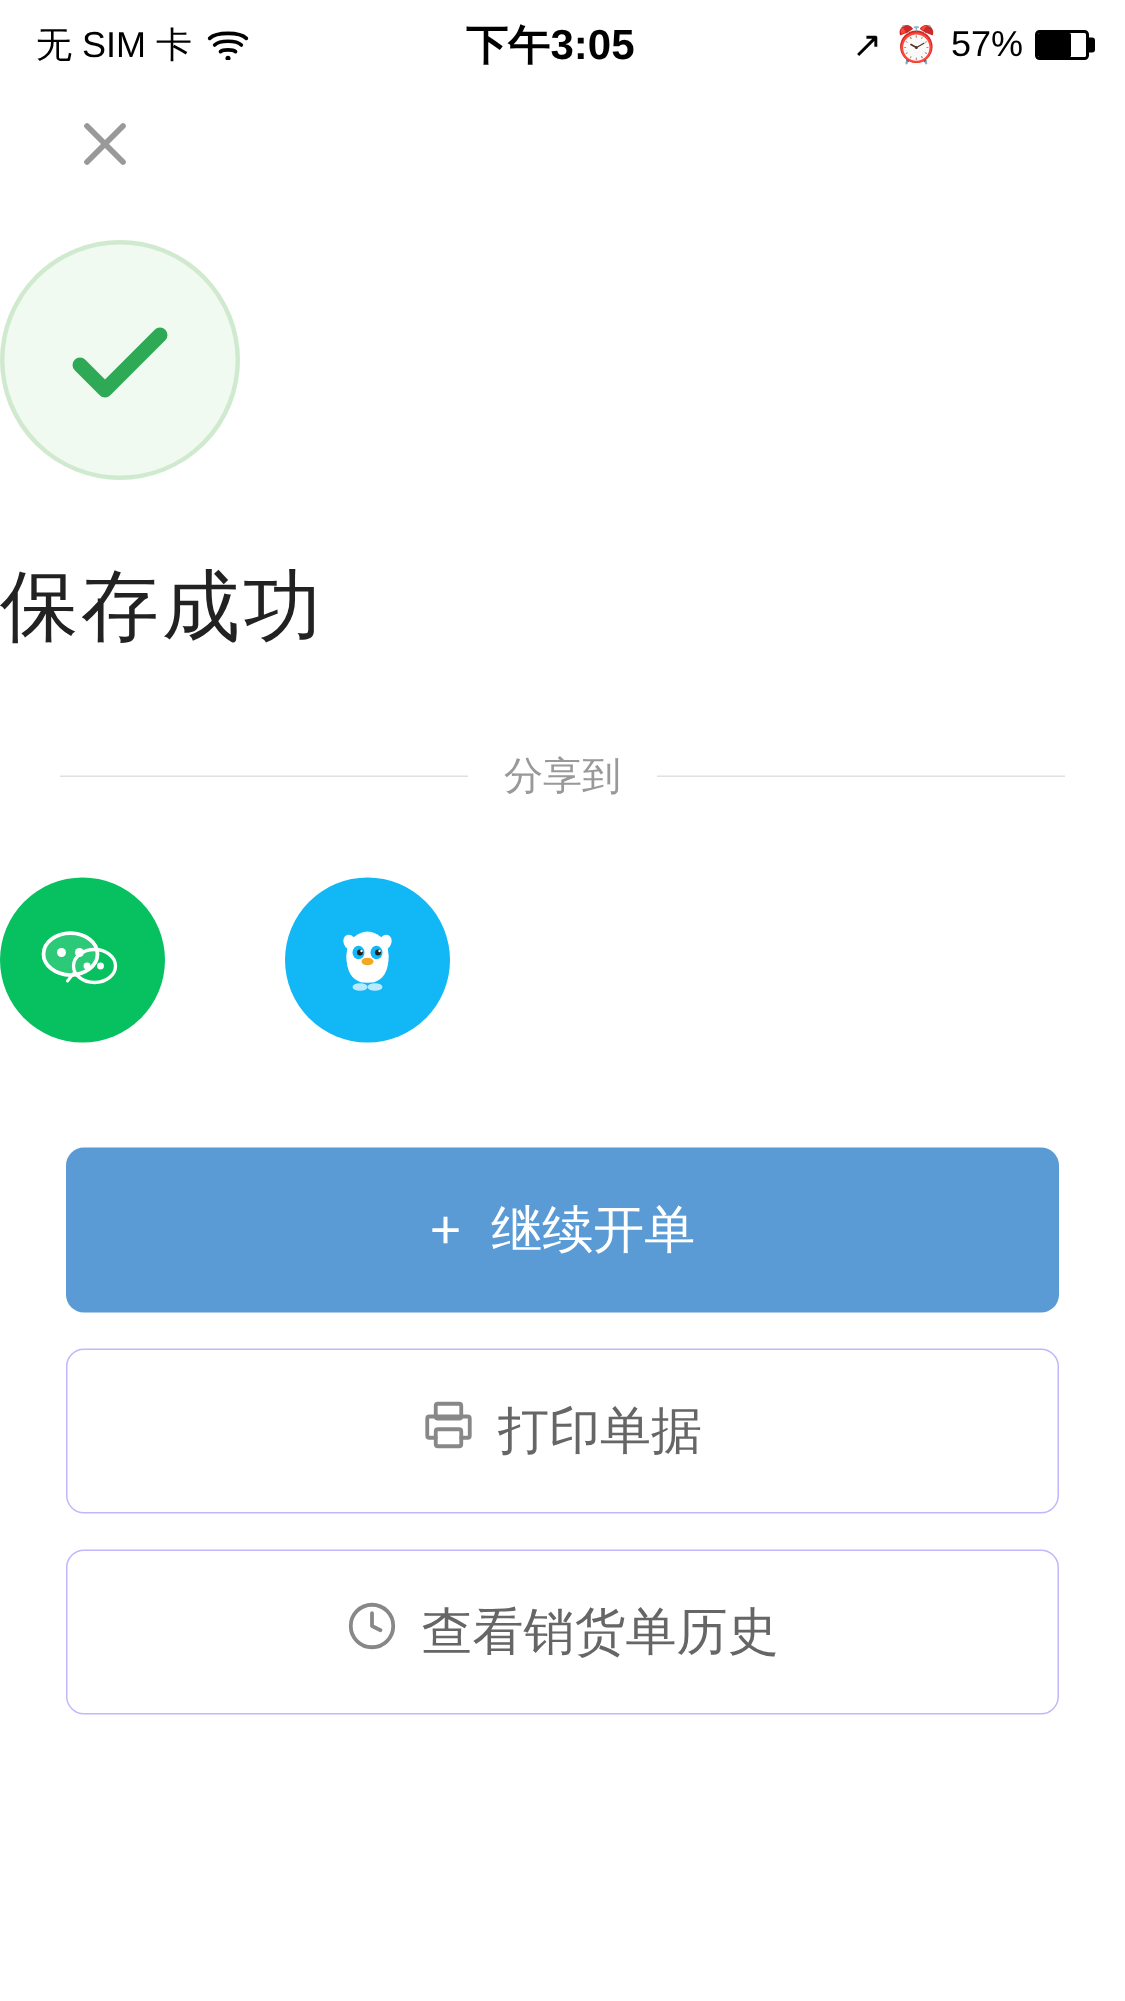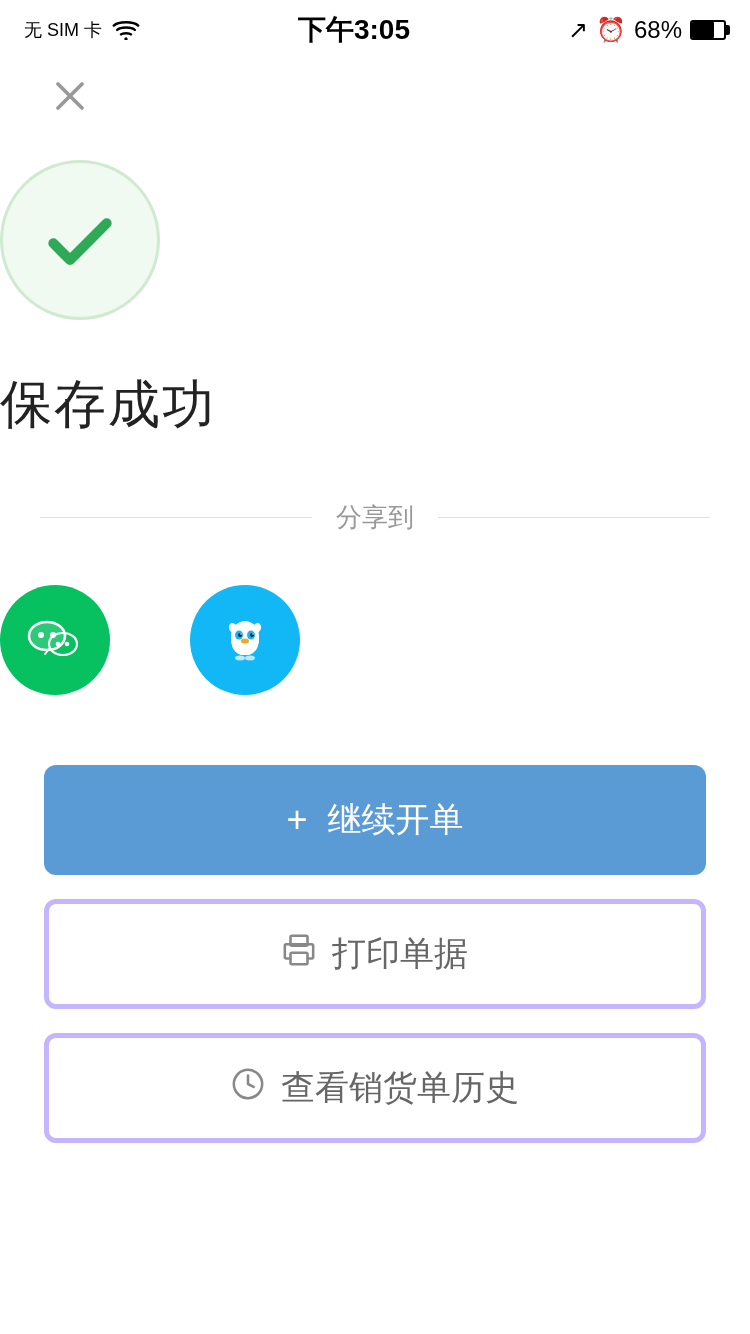--- a/index.html
+++ b/index.html
@@ -21,21 +21,21 @@
       display: flex;
       align-items: center;
       justify-content: space-between;
       padding: 0 24px;
       background: #ffffff;
     }
     .status-left {
       display: flex;
       align-items: center;
       gap: 10px;
-      font-size: 18px;
+      font-size: 24px;
       font-weight: 500;
       color: #000;
     }
     .status-center {
       font-size: 28px;
       font-weight: 600;
       color: #000;
     }
     .status-right {
       display: flex;
@@ -185,41 +185,41 @@
       cursor: pointer;
       font-family: inherit;
     }
     .btn-primary {
       background: #5b9bd5;
       color: #ffffff;
     }
     .btn-secondary {
       background: #ffffff;
       color: #666666;
-      border: 5px solid #c4b5fd;
+      border: 1px solid #c4b5fd;
     }
   </style>
 </head>
 <body>
 
 <div class="status-bar">
   <div class="status-left">
     <span>无 SIM 卡</span>
     <svg viewBox="0 0 24 18" width="28" height="20" fill="none" stroke="#000" stroke-width="2.2" stroke-linecap="round">
       <path d="M1 5 C5 1 19 1 23 5"></path>
       <path d="M4 9 C7 6 17 6 20 9"></path>
       <path d="M7.5 13 C9 11.5 15 11.5 16.5 13"></path>
       <circle cx="12" cy="17" r="1.5" fill="#000" stroke="none"></circle>
     </svg>
   </div>
   <div class="status-center">下午3:05</div>
   <div class="status-right">
     <span>↗</span>
     <span>⏰</span>
-    <span>68%</span>
+    <span>57%</span>
     <div class="battery-icon">
       <div class="battery-fill"></div>
     </div>
   </div>
 </div>
 
 <div class="close-btn">
   <svg viewBox="0 0 24 24" fill="none" stroke="#999" stroke-width="2.5" stroke-linecap="round">
     <line x1="4" y1="4" x2="20" y2="20"></line>
     <line x1="20" y1="4" x2="4" y2="20"></line>

